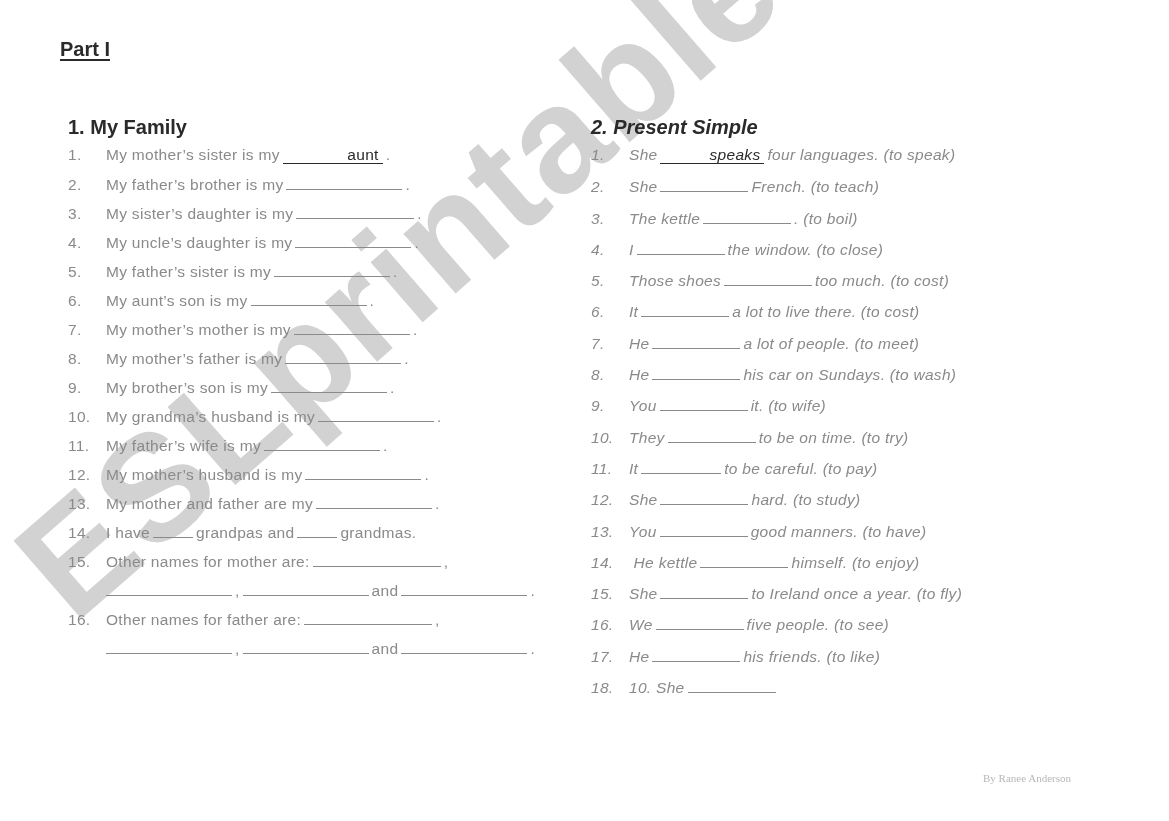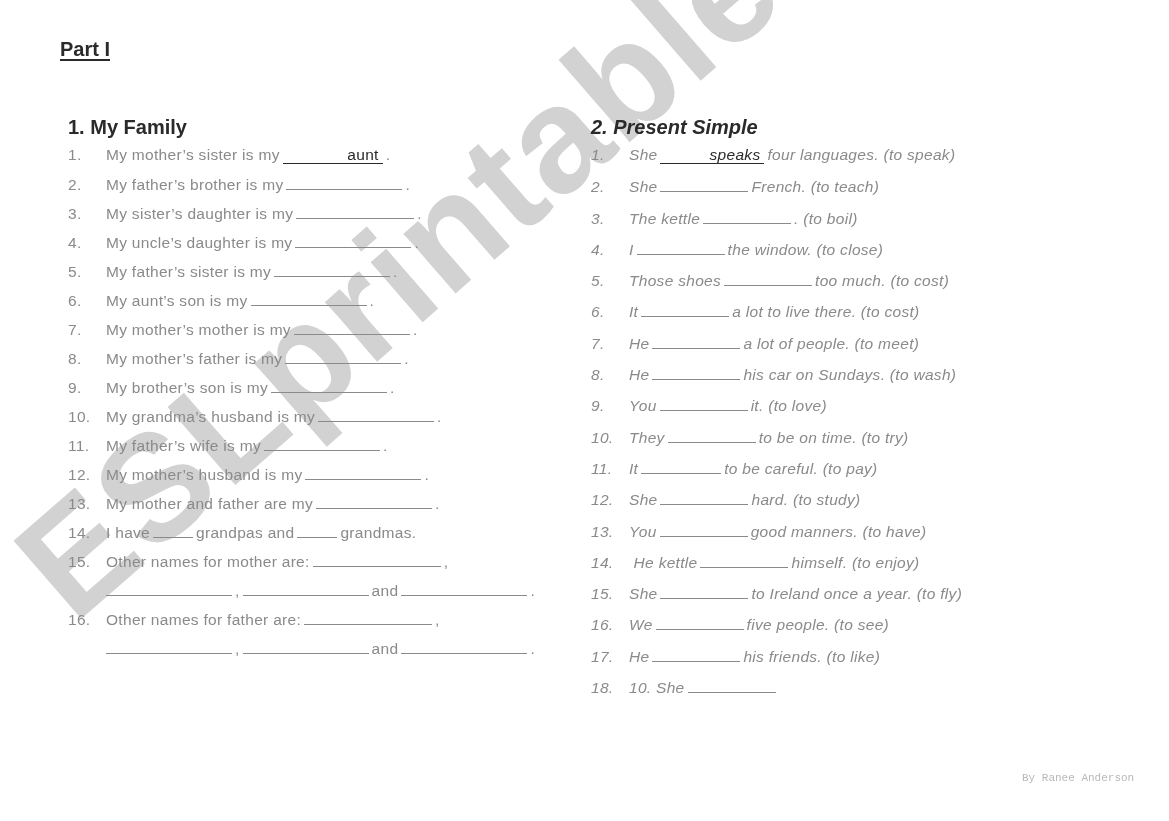--- a/index.html
+++ b/index.html
@@ -49,22 +49,22 @@
   .blank {
     display: inline-block; border-bottom: 1px solid #8a8a8a;
     height: 14px; margin: 0 3px; vertical-align: baseline;
   }
   .blank.filled {
     color: #2a2a2a; border-bottom: 1.5px solid #2a2a2a; text-align: right;
     height: auto; line-height: 16px; padding: 0 4px;
   }
   .cont-line { display: flex; align-items: baseline; padding-left: 38px; }
   .credit {
-    position: absolute; left: 1022px; top: 772px;
-    font-family: Liberation Mono, monospace; font-size: 11px; color: #b8b8b8;
+    position: absolute; left: 983px; top: 772px;
+    font-family: Liberation Serif, serif; font-size: 11px; color: #b8b8b8;
   }
 </style>
 </head>
 <body>
 
 <div class="watermark">ESLprintables.com</div>
 
 <div class="content">
   <div class="part-title">Part I</div>
 
@@ -236,21 +236,21 @@
       <li class="q">
           <span class="q-num">8.</span>
           <span>He</span>
           <span class="blank" style="width:88px"></span>
           <span>his car on Sundays. (to wash)</span>
         </li>
       <li class="q">
           <span class="q-num">9.</span>
           <span>You</span>
           <span class="blank" style="width:88px"></span>
-          <span>it. (to love)</span>
+          <span>it. (to wife)</span>
         </li>
       <li class="q">
           <span class="q-num">10.</span>
           <span>They</span>
           <span class="blank" style="width:88px"></span>
           <span>to be on time. (to try)</span>
         </li>
       <li class="q">
           <span class="q-num">11.</span>
           <span>It</span>

